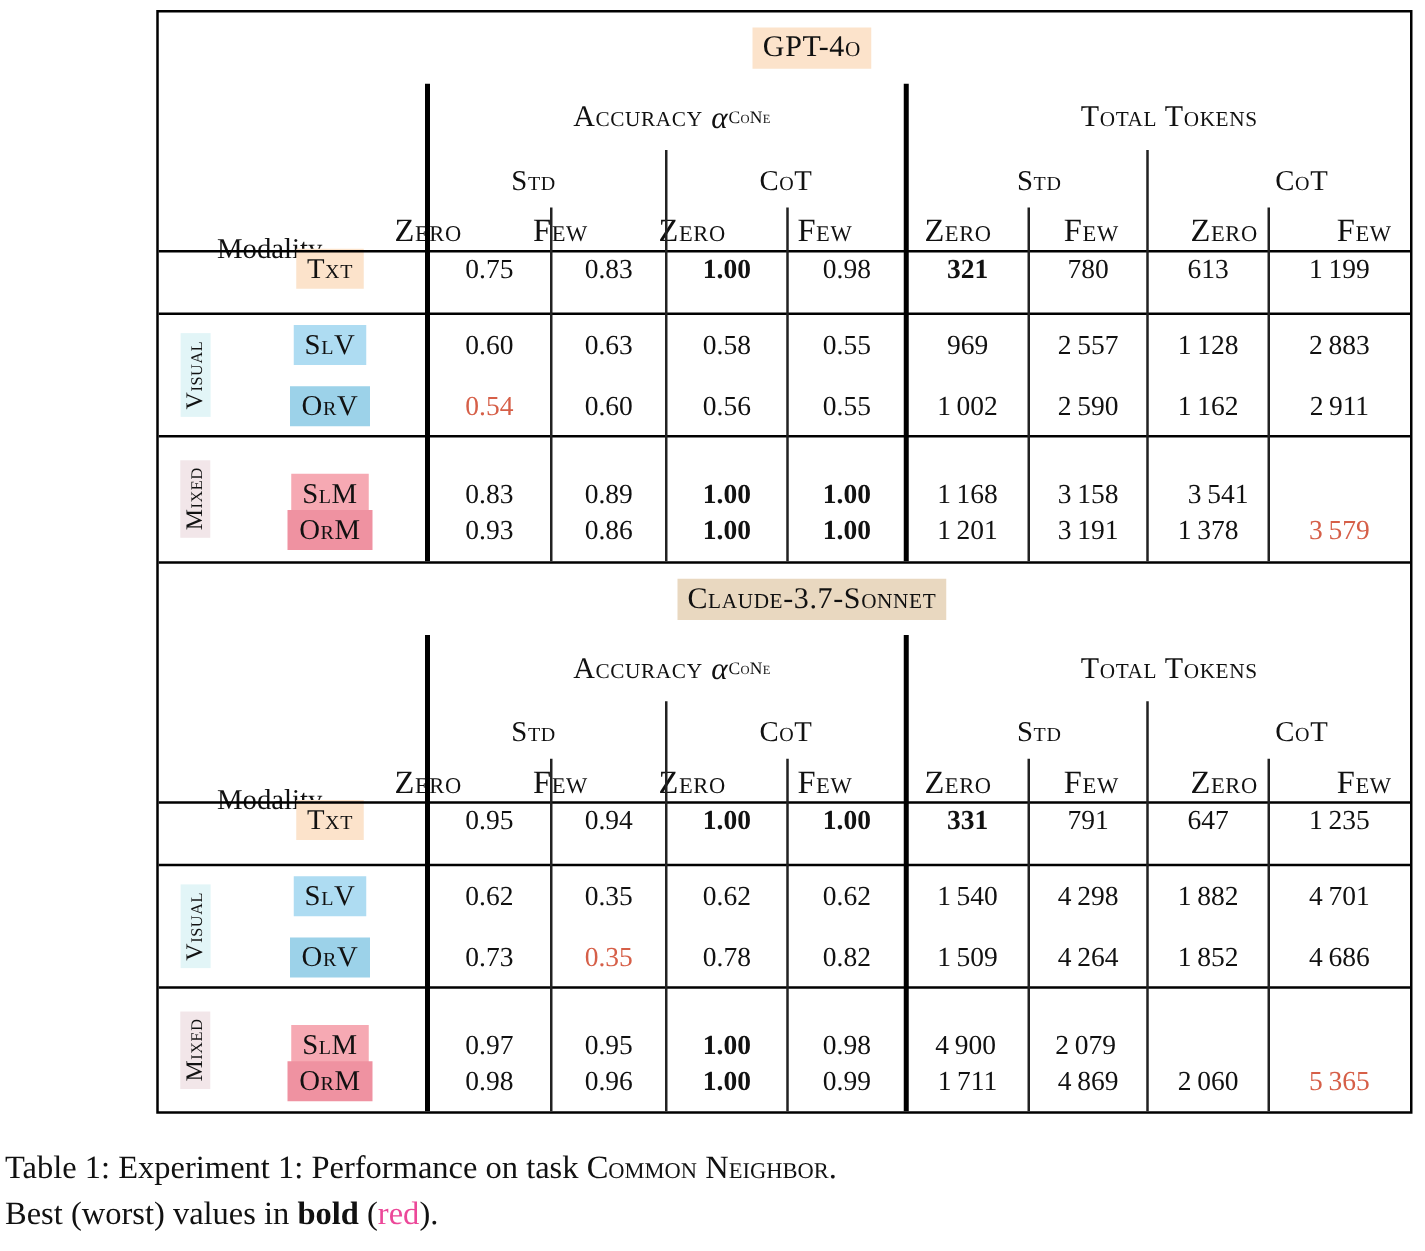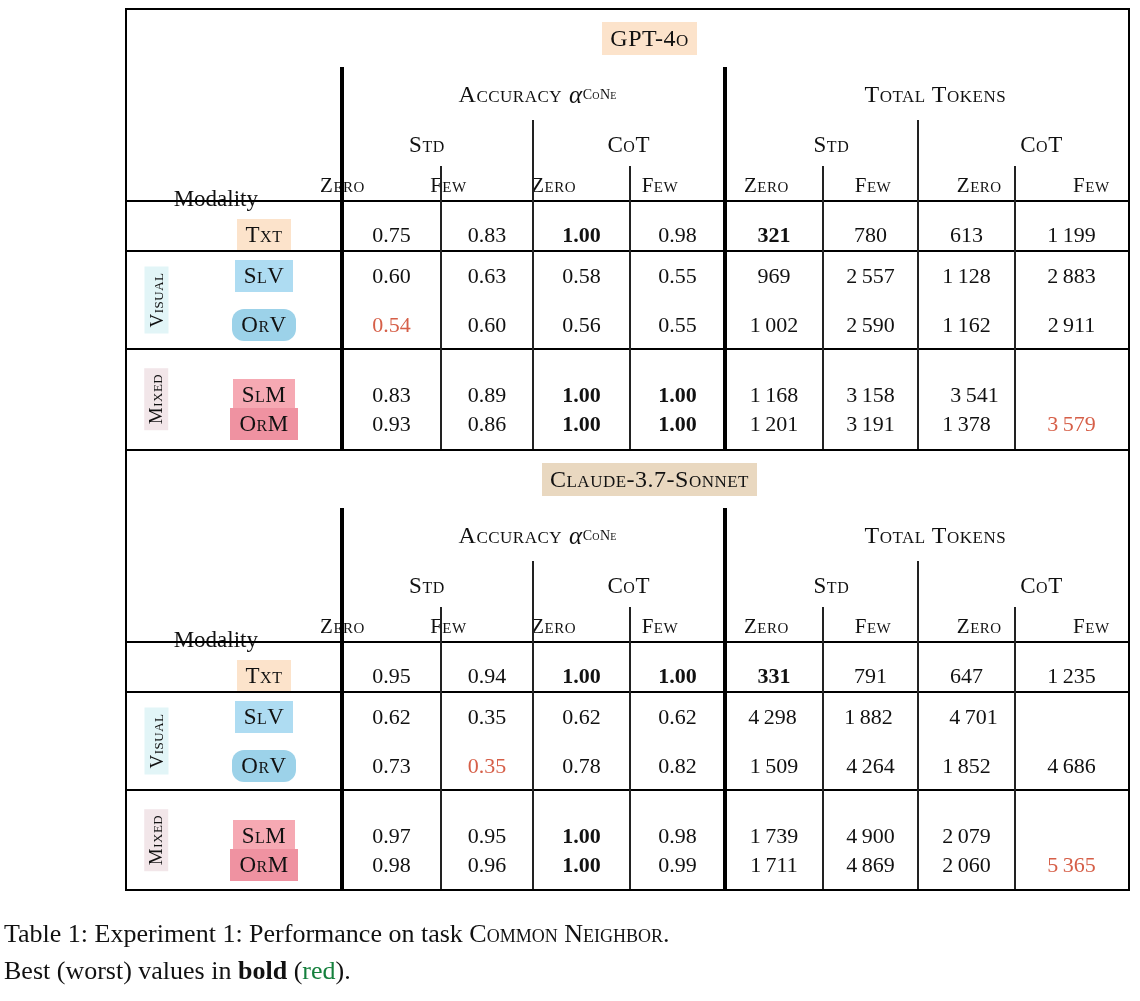--- a/index.html
+++ b/index.html
@@ -9,21 +9,21 @@
   .section{position:absolute;left:0;width:1001px;}
   .sec-gpt{top:0;height:439px;border-bottom:2px solid #000;}
   .sec-claude{top:441px;height:438px;}
 
   
   .row{position:absolute;left:0;width:1001px;display:flex;align-items:center;}
   .r-title{top:0;height:57px;justify-content:center;}
   .r-h1{top:57px;height:55px;}
   .r-h2{top:112px;height:46px;}
   .r-h3{top:158px;height:34px;}
-  .r-d0{top:200px;height:50px;}
+  .r-d0{top:180px;height:50px;}
   .r-d1{top:242px;height:48px;}
   .r-d2{top:290px;height:50px;}
   .r-d3{top:360px;height:49px;}
   .r-d4{top:389px;height:49px;}
 
   .cell{display:flex;align-items:center;justify-content:center;height:100%;}
   
   .w-grp{width:59px;} .w-mod{width:156px;} .w-lead{width:215px;}
   .w-a0{width:99px;} .w-a1{width:92px;} .w-a2{width:97px;} .w-a3{width:95px;}
   .w-t0{width:98px;} .w-t1{width:95px;} .w-t2{width:97px;} .w-t3{width:113px;}
@@ -38,49 +38,49 @@
   .vthin{position:absolute;width:2px;background:#222;bottom:0;}
   .vt-mid{top:110px;} .vt-zf{top:156px;}
   .va1{left:313px;} .va2{left:405px;} .va3{left:502px;}
   .vt1{left:695px;} .vt2{left:790px;} .vt3{left:887px;}
 
   
   .sc{font-variant:small-caps;margin-left:44px;}
   .title-text{font-size:24px;letter-spacing:.5px;padding:3px 8px;}
   .h1-text{font-size:24px;letter-spacing:.5px;}
   .h2-text{font-size:23px;letter-spacing:.5px;}
-  .h3-text{font-size:21px;letter-spacing:.5px;}
+  .h3-text{font-size:26px;letter-spacing:.5px;}
   .mod-hdr{font-size:23px;font-weight:normal;margin-top:28px;}
   .num{font-size:22px;}
   .bold{font-weight:bold;border-radius:22px;}
   .redv{color:#d65f48;}
   .lbl{font-variant:small-caps;font-size:23px;letter-spacing:.5px;padding:3px 9px;}
   .hl-peach{background:#fce3cb;}
   .hl-tan{background:#e9d8c0;}
   .hl-blue1{background:#aedcf2;}
-  .hl-blue2{background:#9cd2e9;border-radius:12px;}
+  .hl-blue2{background:#9cd2e9;}
   .hl-pink1{background:#f6a9b3;}
   .hl-pink2{background:#ef92a1;}
   .alpha{font-style:italic;font-size:25px;padding-left:7px;}
   .subsc{font-variant:small-caps;font-size:14px;vertical-align:-5px;letter-spacing:.3px;}
 
   
   .grpbox{position:absolute;left:0;width:59px;display:flex;align-items:center;justify-content:center;}
   .g-visual{top:242px;height:96px;}
   .g-mixed{top:340px;height:98px;}
   .rot{transform:rotate(-90deg);white-space:nowrap;font-variant:small-caps;font-size:19px;
        letter-spacing:.5px;padding:1px 6px;}
   .bg-palecyan{background:#e2f5f7;}
   .bg-palepink{background:#f2e6e9;}
 
   
   .caption{position:absolute;left:4px;top:915px;width:1120px;font-size:26px;line-height:37px;}
   .cap-task{font-variant:small-caps;}
   .cap-bold{font-weight:bold;font-family:Liberation Serif, serif;}
-  .cap-red{color:#15803d;}
+  .cap-red{color:#ec4899;}
 </style>
 </head>
 <body>
 
 <div class="page">
   <div class="tableframe">
 
     <div class="section sec-gpt">
       <div class="row r-title">
         <span class="sc title-text hl-peach">GPT-4o</span>
@@ -264,20 +264,21 @@
 
       <div class="row r-d1">
         <div class="cell w-grp"></div>
         <div class="cell w-mod">
             <span class="lbl hl-blue1">SlV</span>
           </div>
         <div class="cell w-a0 num">0.62</div>
         <div class="cell w-a1 num">0.35</div>
         <div class="cell w-a2 num">0.62</div>
         <div class="cell w-a3 num">0.62</div>
+        <div class="cell w-t0 num">1 540</div>
         <div class="cell w-t1 num">4 298</div>
         <div class="cell w-t2 num">1 882</div>
         <div class="cell w-t3 num">4 701</div>
       </div>
 
       <div class="row r-d2">
         <div class="cell w-grp"></div>
         <div class="cell w-mod">
             <span class="lbl hl-blue2">OrV</span>
           </div>
@@ -293,21 +294,20 @@
 
       <div class="row r-d3">
         <div class="cell w-grp"></div>
         <div class="cell w-mod">
             <span class="lbl hl-pink1">SlM</span>
           </div>
         <div class="cell w-a0 num">0.97</div>
         <div class="cell w-a1 num">0.95</div>
         <div class="cell w-a2 num bold">1.00</div>
         <div class="cell w-a3 num">0.98</div>
-        <div class="cell w-t0 num">1 739</div>
         <div class="cell w-t1 num">4 900</div>
         <div class="cell w-t2 num">2 079</div>
       </div>
 
       <div class="row r-d4">
         <div class="cell w-grp"></div>
         <div class="cell w-mod">
             <span class="lbl hl-pink2">OrM</span>
           </div>
         <div class="cell w-a0 num">0.98</div>

